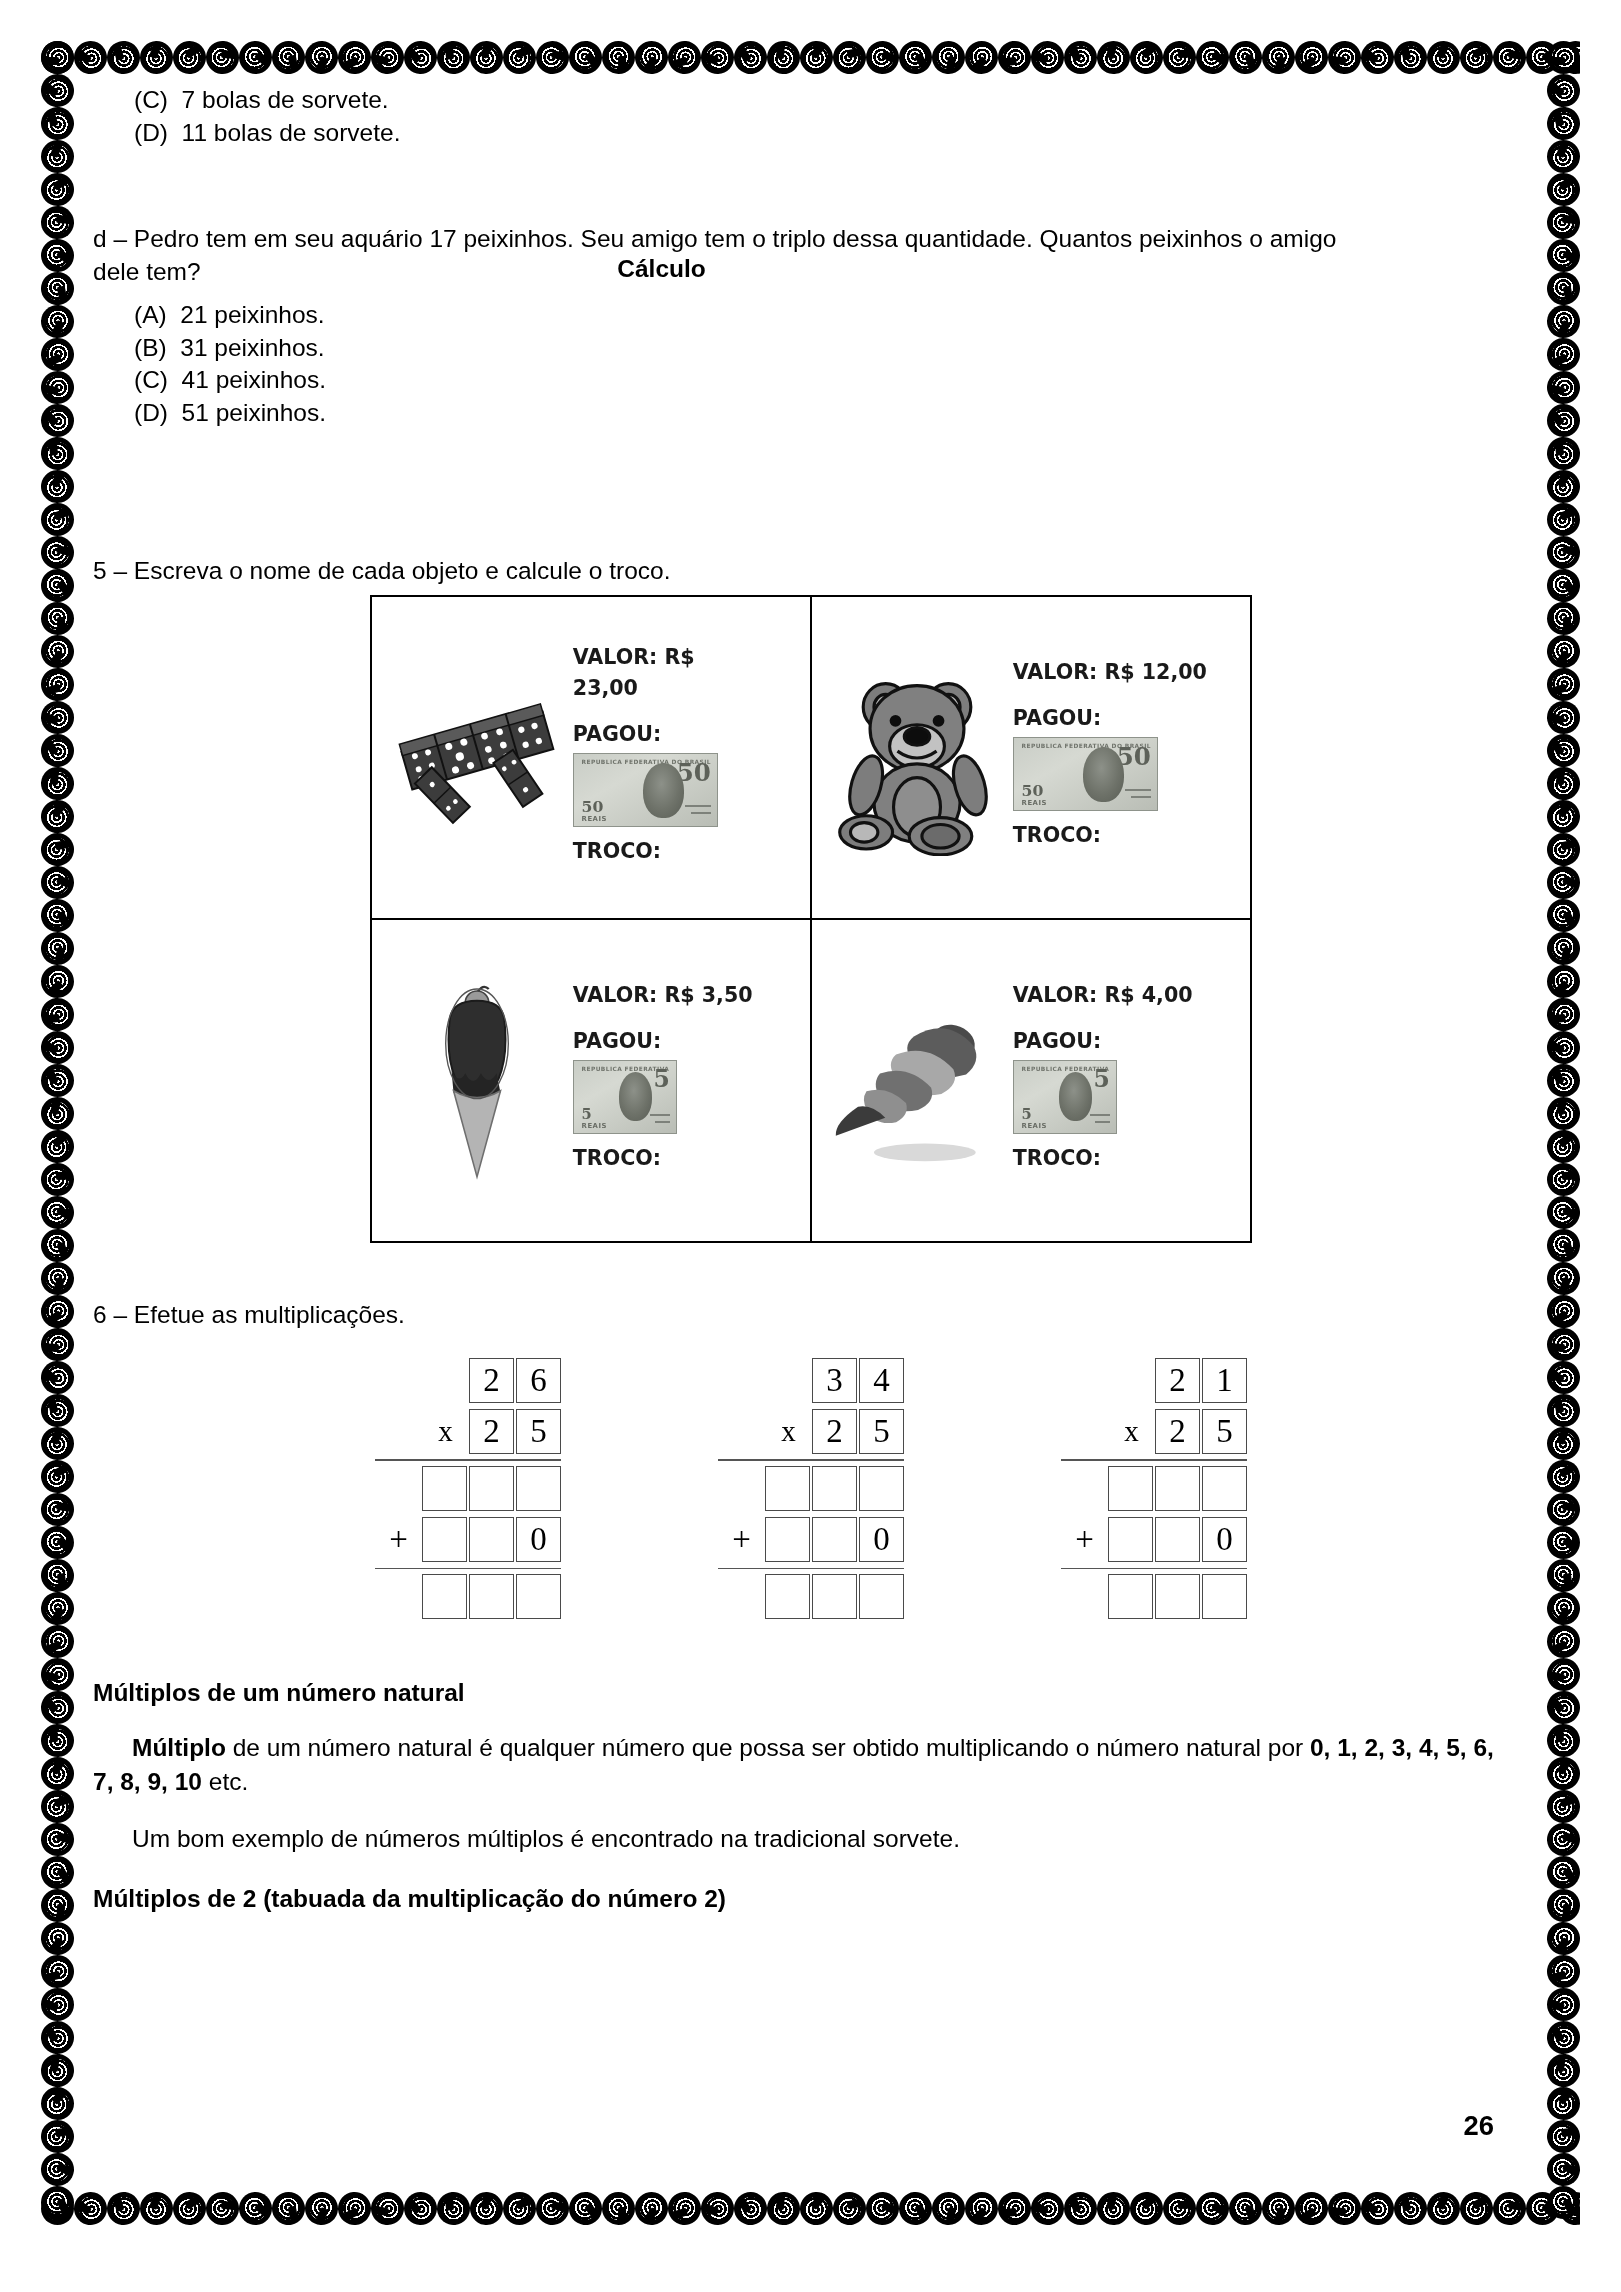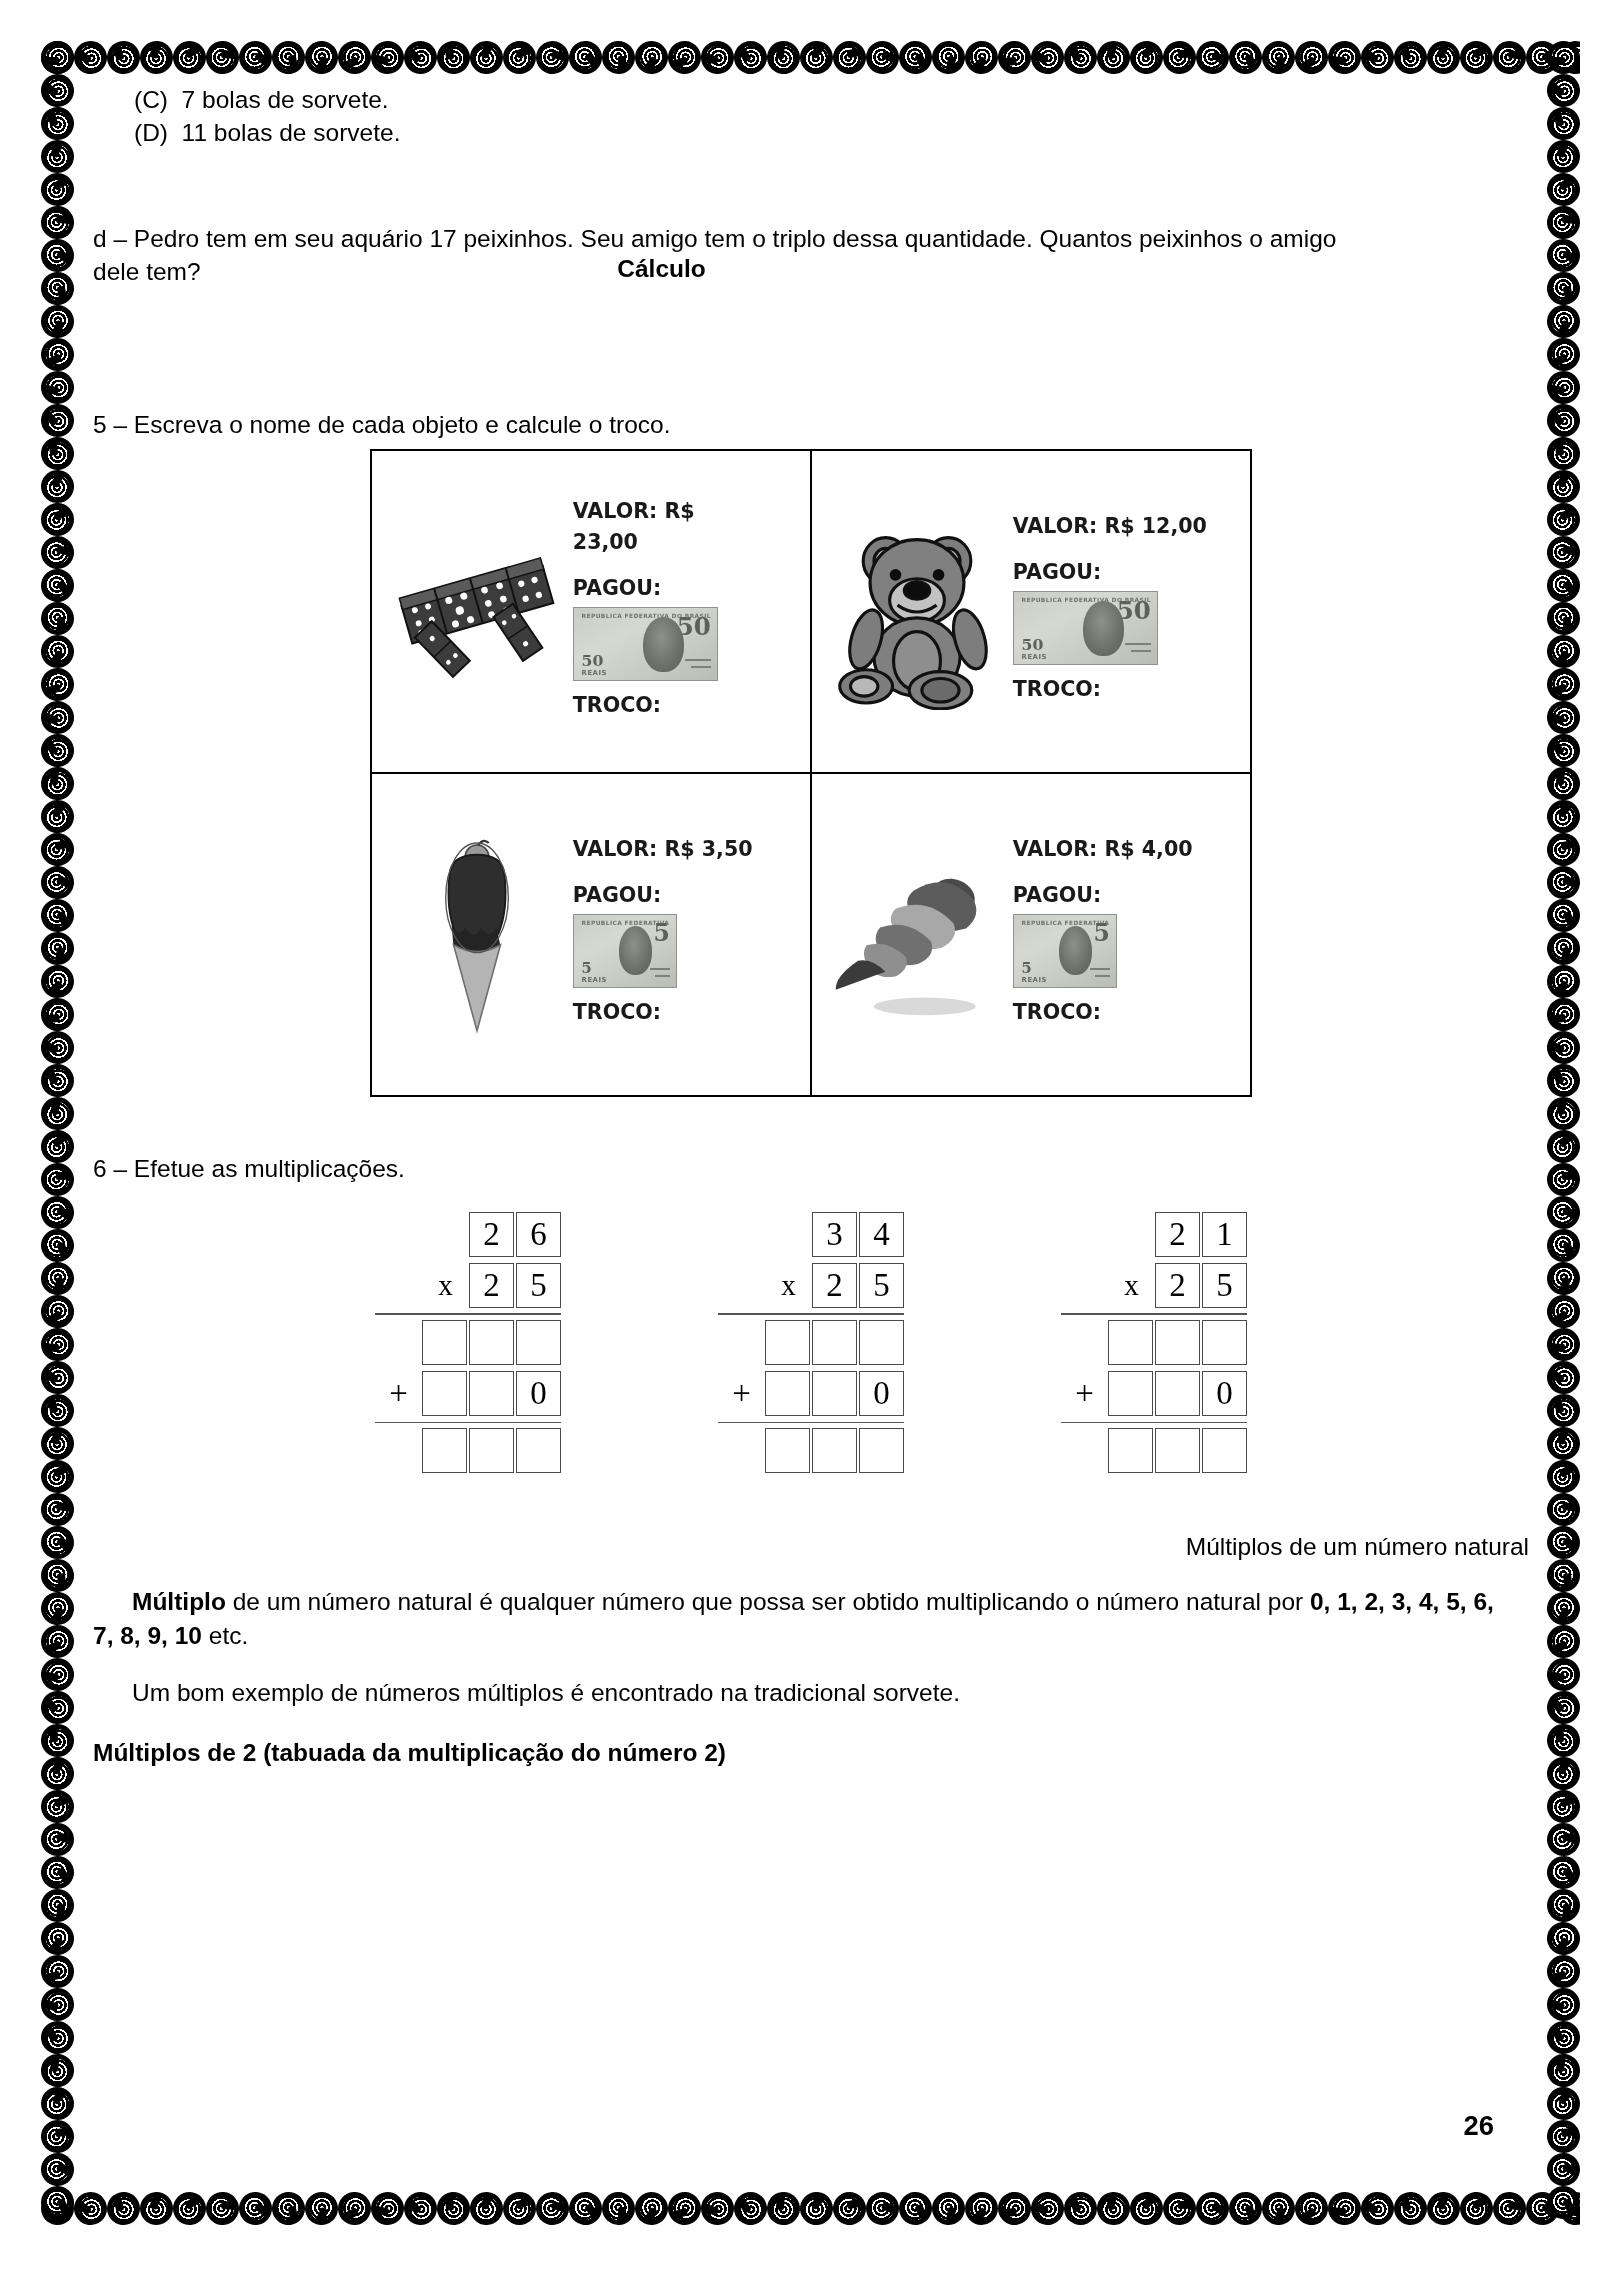--- a/index.html
+++ b/index.html
@@ -204,23 +204,23 @@
   }
   .op.plus { font-size: 33px; }
   .hline {
     width: 186px; height: 1.6px;
     background: #555;
     margin: 4.9px 0 3.9px 0;
   }
 
   
   .sec-title {
-    font-weight: normal;
+    font-weight: bold;
     font-size: 24.5px;
-    text-align: right;
+    text-align: left;
     margin-top: 59px;
   }
   .para {
     font-size: 24.5px;
     line-height: 1.38;
     margin-top: 23.5px;
     max-width: 1411px;
   }
   .para .b { font-weight: bold; }
   .indent-para { text-indent: 39px; }
@@ -487,20 +487,26 @@
     <div>
       <div class="opt">(C)  7 bolas de sorvete.</div>
       <div class="opt">(D)  11 bolas de sorvete.</div>
     </div>
 
     <div class="block-gap-lg"></div>
 
     <div class="q-text">d – Pedro tem em seu aquário 17 peixinhos. Seu amigo tem o triplo dessa quantidade. Quantos peixinhos o amigo dele tem?</div>
     <div class="calculo">Cálculo</div>
 
+    <div style="margin-top:15.7px;">
+      <div class="opt">(A)  21 peixinhos.</div>
+      <div class="opt">(B)  31 peixinhos.</div>
+      <div class="opt">(C)  41 peixinhos.</div>
+      <div class="opt">(D)  51 peixinhos.</div>
+    </div>
 
     <div style="height:125px"></div>
 
     <div class="q-text">5 – Escreva o nome de cada objeto e calcule o troco.</div>
 
     <div class="troco-wrap">
       <table class="troco-table">
         <tbody>
             <tr>
           <td>

